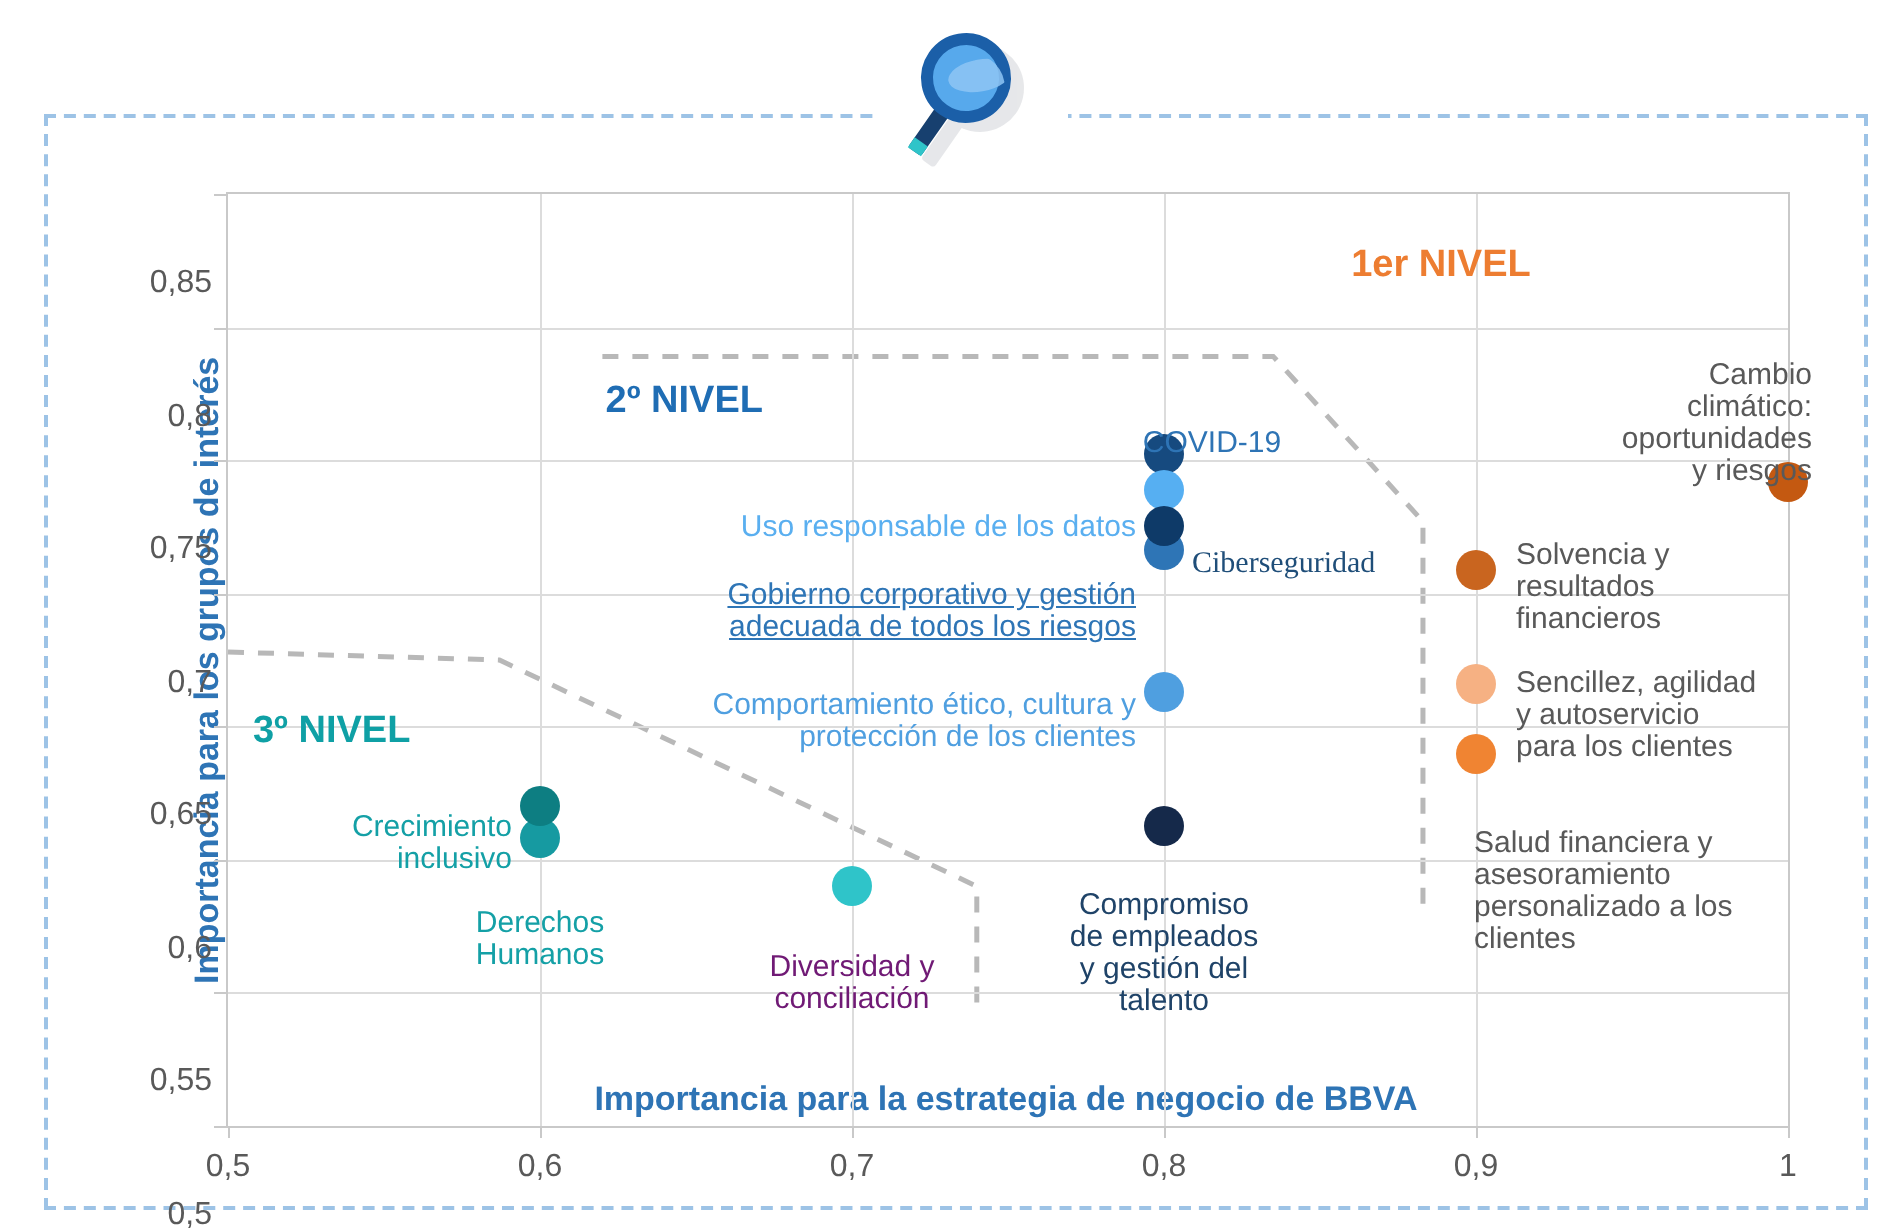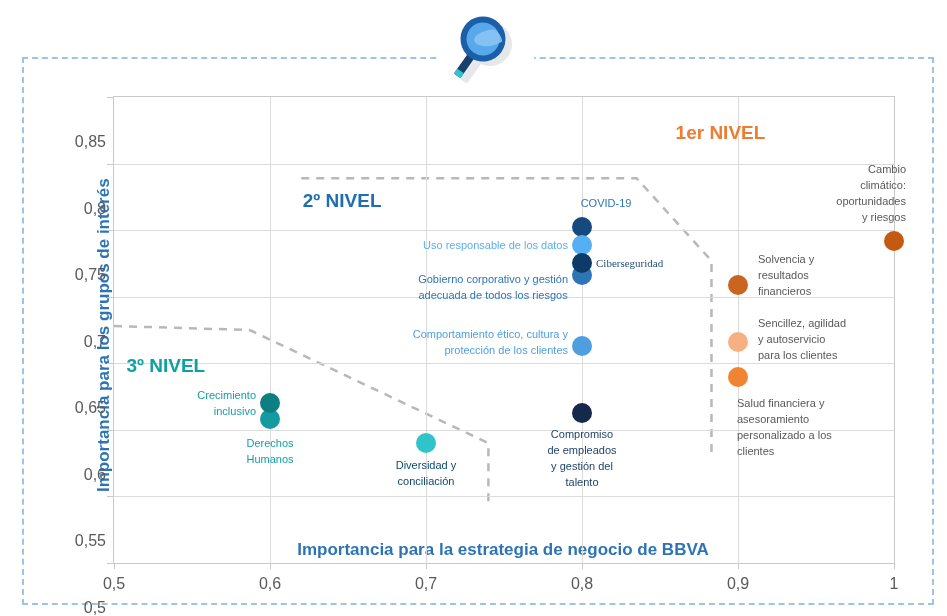--- a/index.html
+++ b/index.html
@@ -13,21 +13,21 @@
   #magnifier{position:absolute;left:430px;top:0px;z-index:6;}
   #plot{position:absolute;left:113px;top:96px;width:780px;height:466px;
     border:1px solid #c9c9c9;box-sizing:content-box;}
   .grid-v{position:absolute;top:0;width:1px;height:100%;background:#dcdcdc;}
   .grid-h{position:absolute;left:0;height:1px;width:100%;background:#dcdcdc;}
   .tick-x{position:absolute;width:1px;height:6px;background:#c9c9c9;}
   .tick-y{position:absolute;width:6px;height:1px;background:#c9c9c9;}
   .tick-label-x{position:absolute;transform:translateX(-50%);color:#595959;font-size:16px;}
   .tick-label-y{position:absolute;width:56px;left:-64px;text-align:right;color:#595959;font-size:16px;transform:translateY(-50%);margin-top:45px;}
   .dot{position:absolute;border-radius:50%;}
-  .pt-label{position:absolute;font-size:11px;line-height:16px;white-space:pre-line;}
+  .pt-label{position:absolute;font-size:15px;line-height:16px;white-space:pre-line;margin-top:19px;}
   .lvl-label{position:absolute;font-size:19px;font-weight:bold;transform:translateY(-50%);white-space:nowrap;}
   #boundaries{position:absolute;left:0;top:0;pointer-events:none;overflow:visible;}
   #x-title{position:absolute;left:113px;top:540px;width:780px;text-align:center;
     color:#2e74b5;font-size:17px;font-weight:bold;}
   #y-title{position:absolute;left:94px;top:492px;transform-origin:0 0;transform:rotate(-90deg);
     color:#2e74b5;font-size:17px;font-weight:bold;white-space:nowrap;}
 </style>
 </head>
 <body>
 
@@ -99,21 +99,21 @@
       <div class="tick-y" style="top: 0px; left: -7px; background: rgb(201, 201, 201);"></div>
       <div class="tick-label-y" style="top: 0px; color: rgb(89, 89, 89);">0,85</div>
       <div class="lvl-label" style="left: 561.6px; top: 36px; color: rgb(237, 125, 49);">1er NIVEL</div>
       <div class="lvl-label" style="left: 188.76px; top: 103.851px; color: rgb(31, 109, 180);">2º NIVEL</div>
       <div class="lvl-label" style="left: 12.48px; top: 268.949px; color: rgb(15, 160, 165);">3º NIVEL</div>
       <div class="dot" style="left: 458px; top: 120.48px; width: 20px; height: 20px; background: rgb(22, 74, 127); z-index: 10;"></div>
       <div class="pt-label" style="color: rgb(46, 116, 181); z-index: 40; left: 492px; top: 114.48px; transform: translate(-50%, -100%); text-align: center;">COVID-19</div>
       <div class="dot" style="left: 458px; top: 137.789px; width: 20px; height: 20px; background: rgb(86, 175, 242); z-index: 11;"></div>
       <div class="pt-label" style="color: rgb(90, 175, 240); z-index: 41; left: 454px; top: 147.789px; transform: translate(-100%, -50%); text-align: right;">Uso responsable de los datos</div>
       <div class="dot" style="left: 458px; top: 168.411px; width: 20px; height: 20px; background: rgb(46, 117, 182); z-index: 12;"></div>
-      <div class="pt-label" style="color: rgb(46, 117, 182); z-index: 42; left: 454px; top: 190.411px; transform: translate(-100%, -50%); text-align: center;">Gobierno corporativo y gestión
+      <div class="pt-label" style="color: rgb(46, 117, 182); z-index: 42; left: 454px; top: 190.411px; transform: translate(-100%, -50%); text-align: right; text-decoration: underline;">Gobierno corporativo y gestión
 adecuada de todos los riesgos</div>
       <div class="dot" style="left: 458px; top: 156.429px; width: 20px; height: 20px; background: rgb(14, 58, 104); z-index: 13;"></div>
       <div class="pt-label" style="color: rgb(31, 78, 121); z-index: 43; left: 482px; top: 166.429px; transform: translateY(-50%); text-align: left; font-family: Liberation Serif, serif;">Ciberseguridad</div>
       <div class="dot" style="left: 458px; top: 238.977px; width: 20px; height: 20px; background: rgb(79, 159, 224); z-index: 14;"></div>
       <div class="pt-label" style="color: rgb(79, 159, 224); z-index: 44; left: 454px; top: 244.977px; transform: translate(-100%, -50%); text-align: right;">Comportamiento ético, cultura y
 protección de los clientes</div>
       <div class="dot" style="left: 458px; top: 305.549px; width: 20px; height: 20px; background: rgb(21, 41, 74); z-index: 15;"></div>
       <div class="pt-label" style="color: rgb(31, 67, 104); z-index: 45; left: 468px; top: 328.549px; transform: translateX(-50%); text-align: center;">Compromiso
 de empleados
 y gestión del
@@ -134,17 +134,17 @@
 asesoramiento
 personalizado a los
 clientes</div>
       <div class="dot" style="left: 146px; top: 312.206px; width: 20px; height: 20px; background: rgb(22, 154, 161); z-index: 20;"></div>
       <div class="pt-label" style="color: rgb(20, 160, 166); z-index: 50; left: 156px; top: 338.206px; transform: translateX(-50%); text-align: center;">Derechos
 Humanos</div>
       <div class="dot" style="left: 146px; top: 296.229px; width: 20px; height: 20px; background: rgb(13, 126, 130); z-index: 21;"></div>
       <div class="pt-label" style="color: rgb(20, 160, 166); z-index: 51; left: 142px; top: 306.229px; transform: translate(-100%, -50%); text-align: right;">Crecimiento
 inclusivo</div>
       <div class="dot" style="left: 302px; top: 336.171px; width: 20px; height: 20px; background: rgb(47, 196, 201); z-index: 22;"></div>
-      <div class="pt-label" style="color: #0c4a6e; z-index: 52; left: 312px; top: 360.171px; transform: translateX(-50%); text-align: center;">Diversidad y
+      <div class="pt-label" style="color: #701a75; z-index: 52; left: 312px; top: 360.171px; transform: translateX(-50%); text-align: center;">Diversidad y
 conciliación</div>
     </div>
 
 </div>
 
 </body></html>

